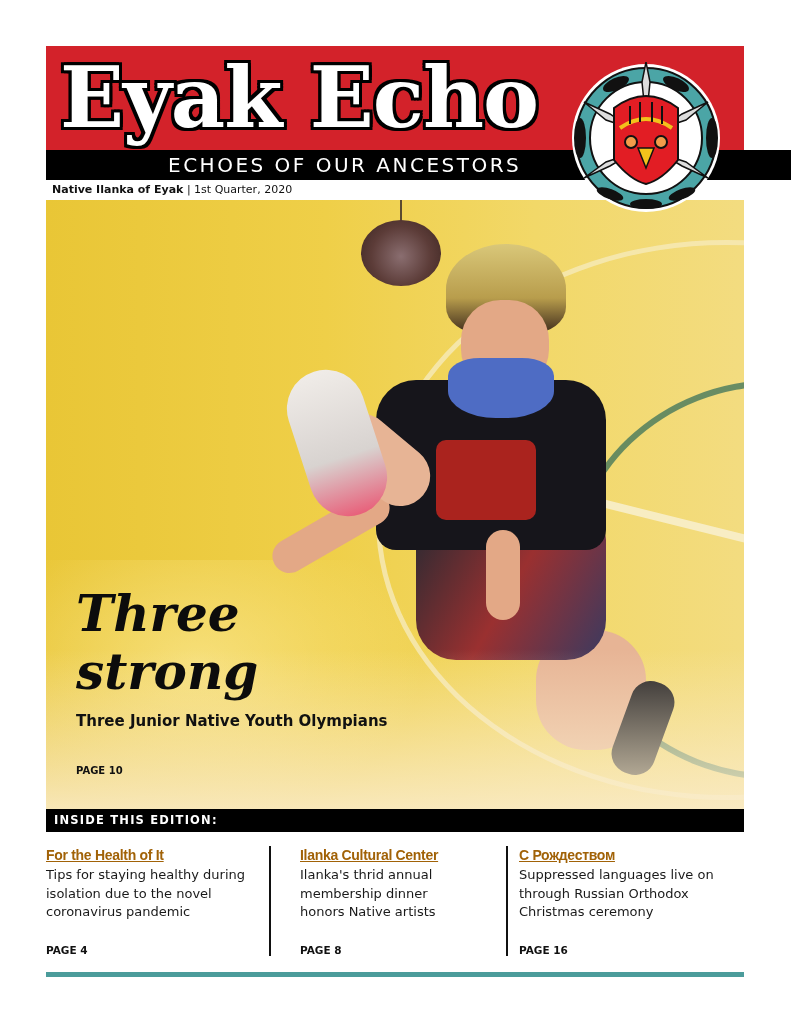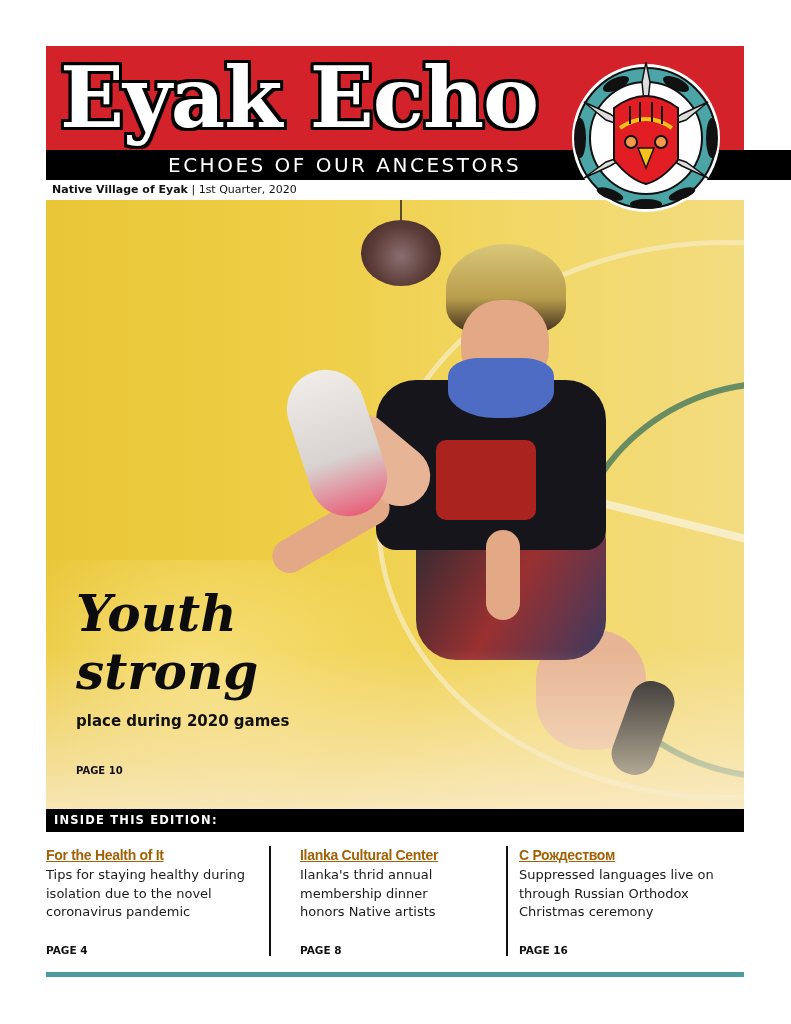--- a/index.html
+++ b/index.html
@@ -89,21 +89,21 @@
 </head>
 <body>
 
 <div class="masthead">
   <div class="title">Eyak Echo</div>
 </div>
 <div class="tagline-bar">
   <div class="tagline">ECHOES OF OUR ANCESTORS</div>
 </div>
 <div class="issue-line">
-  <b>Native Village of Eyak</b><span> | </span><span>1st Quarter, 2020</span>
+  <b>Native Ilanka of Eyak</b><span> | </span><span>1st Quarter, 2020</span>
 </div>
 
 <div class="logo">
   <svg width="152" height="152" viewBox="0 0 152 152">
     <circle cx="76" cy="76" r="74" fill="#ffffff"></circle>
     <circle cx="76" cy="76" r="70" fill="#4ba5a6" stroke="#111" stroke-width="2"></circle>
     <circle cx="76" cy="76" r="56" fill="#ffffff" stroke="#111" stroke-width="2"></circle>
     <ellipse cx="46" cy="22" rx="14" ry="6" fill="#111" transform="rotate(-25 46 22)"></ellipse>
     <ellipse cx="106" cy="22" rx="14" ry="6" fill="#111" transform="rotate(25 106 22)"></ellipse>
     <ellipse cx="10" cy="76" rx="6" ry="20" fill="#111"></ellipse>
@@ -140,25 +140,25 @@
   <div class="kid-hair"></div>
   <div class="kid-face"></div>
   <div class="kid-scarf"></div>
   <div class="kid-arm-l"></div>
   <div class="kid-arm-r"></div>
   <div class="kid-leg-l"></div>
   <div class="kid-shoe-l"></div>
   <div class="floor-bottom"></div>
 
   <div class="headline">
-    <div>Youth</div>
+    <div>Three</div>
     <div>strong</div>
   </div>
   <div class="deck">
-    <div>place during 2020 games</div>
+    <div>Three Junior Native Youth Olympians</div>
   </div>
   <div class="photo-page">PAGE 10</div>
 </div>
 
 <div class="inside-bar">
   <div class="inside-label">INSIDE THIS EDITION:</div>
 </div>
 
 <div class="col" style="left:46px;">
   <h3>For the Health of It</h3>

